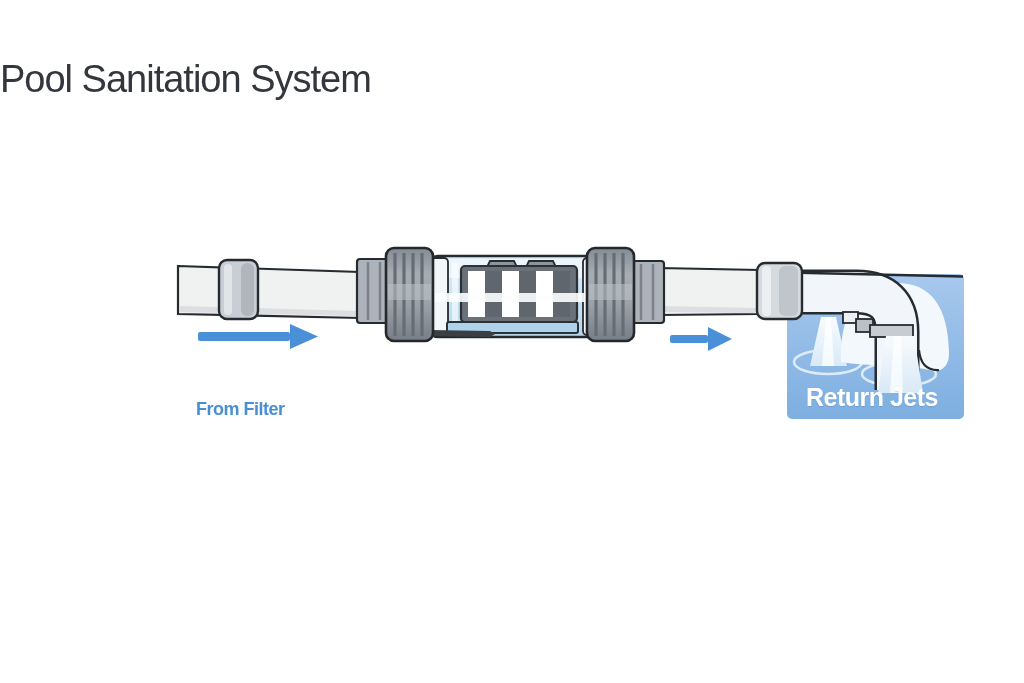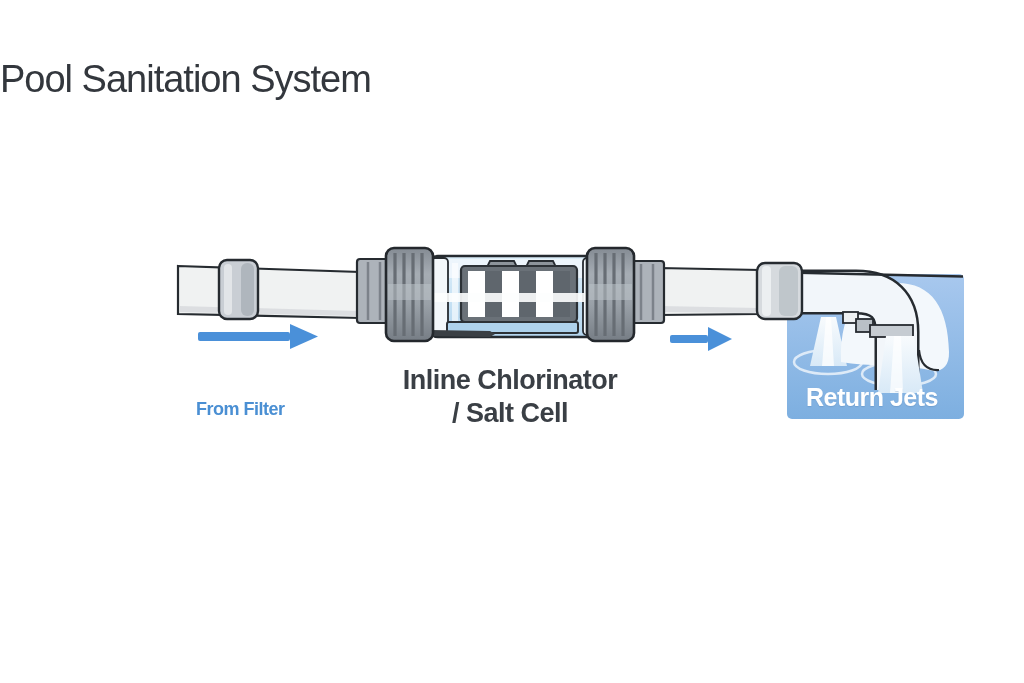--- a/index.html
+++ b/index.html
@@ -189,20 +189,16 @@
     <g style="fill:var(--arrow-blue,#4a90d9)">
       <rect x="670" y="335" width="38" height="8" rx="2"></rect>
       <polygon points="708,327 732,339 708,351"></polygon>
     </g>
   </svg>
 
   <div class="page-title">Pool Sanitation System</div>
 
   <div class="flow-label from-filter">From Filter</div>
 
-  <div class="component-label">
-    <div>Inline Chlorinator</div>
-    <div>/ Salt Cell</div>
-  </div>
 
 
   <div class="return-jets-label">Return Jets</div>
 </div>
 
 </body></html>

